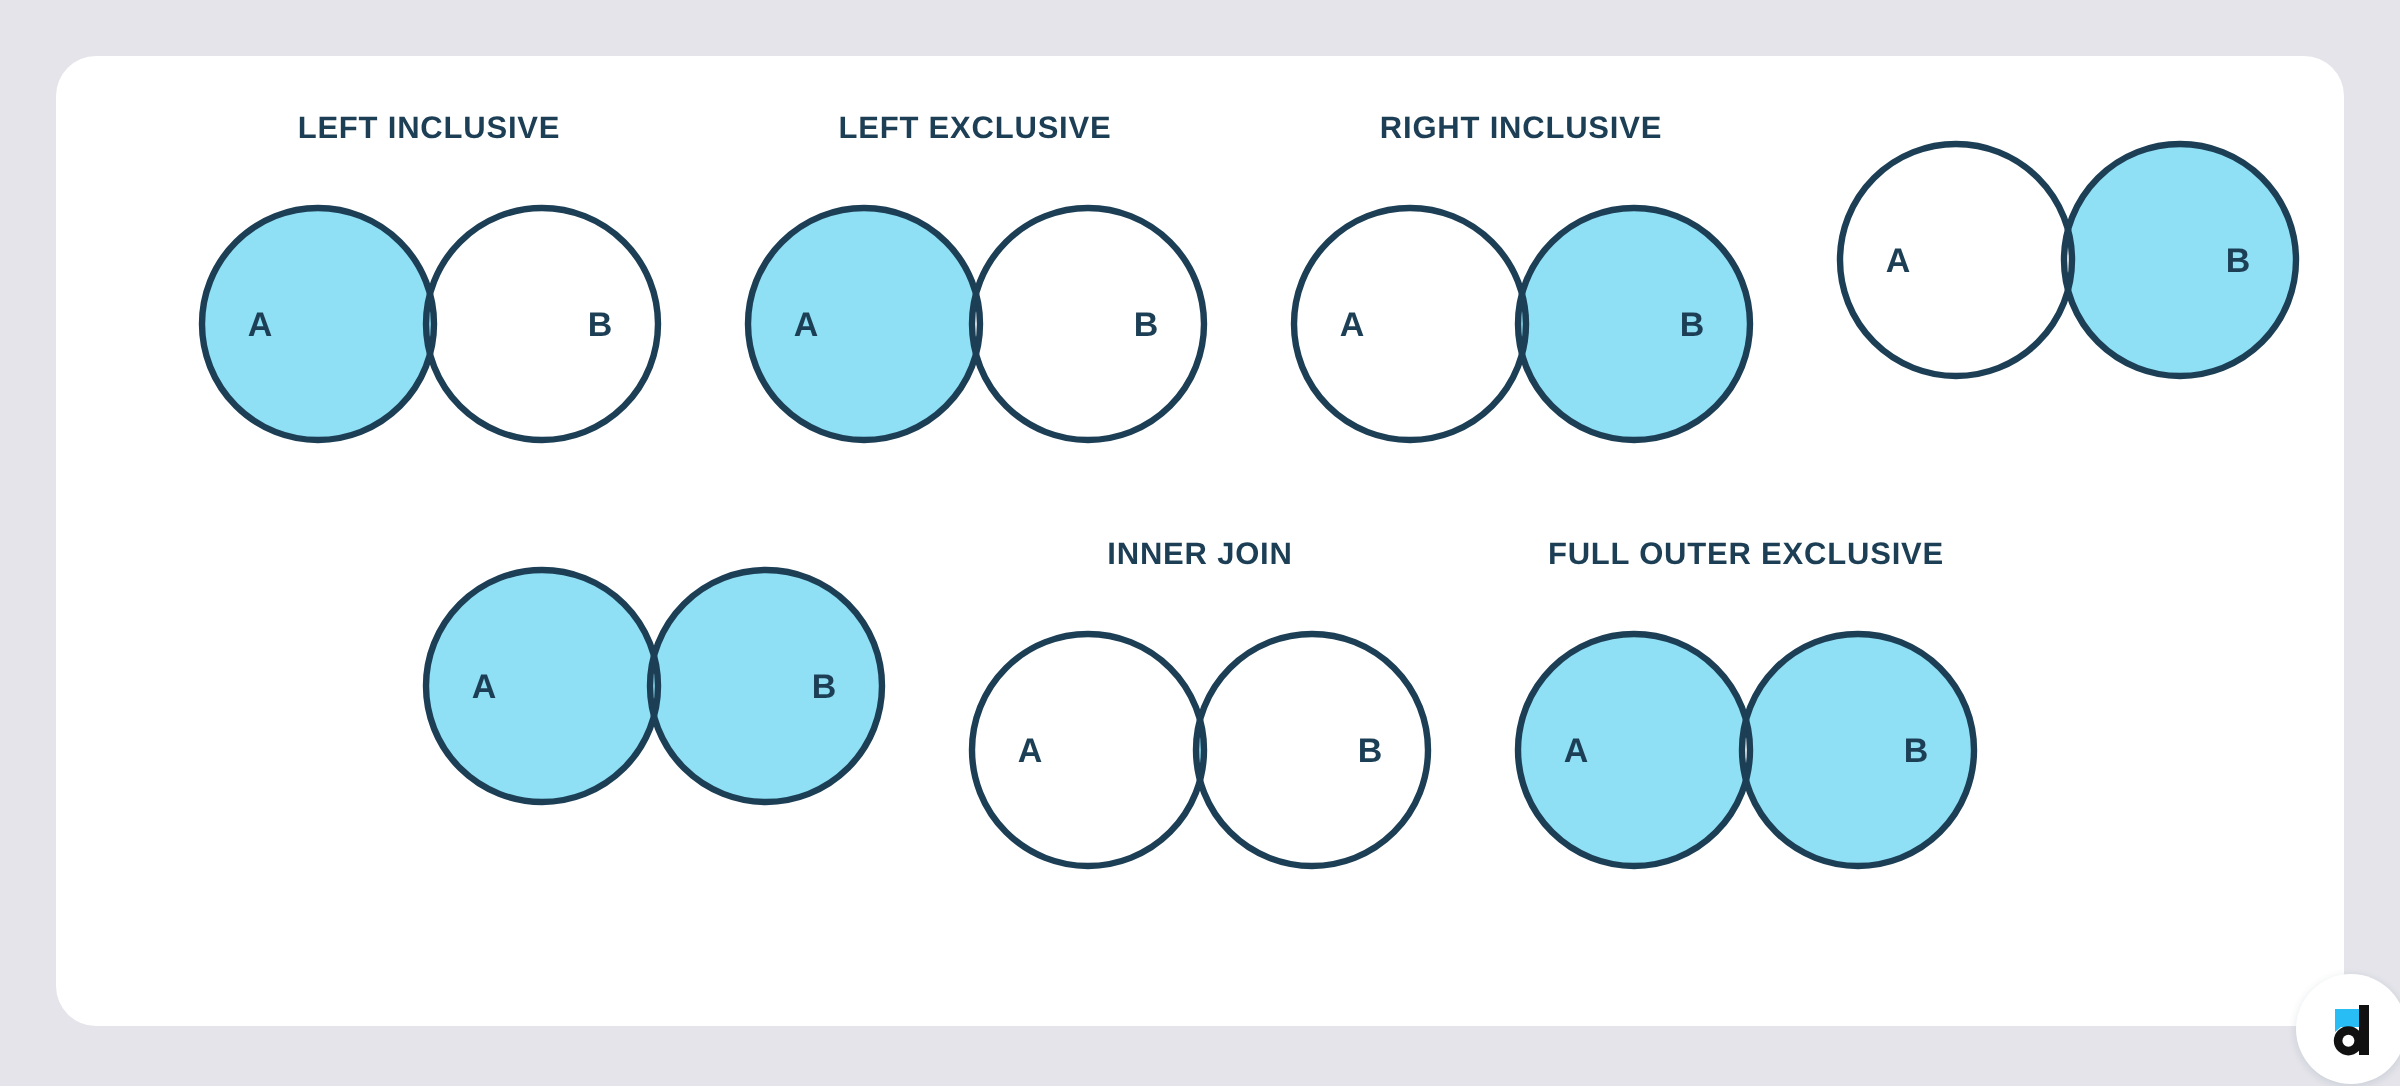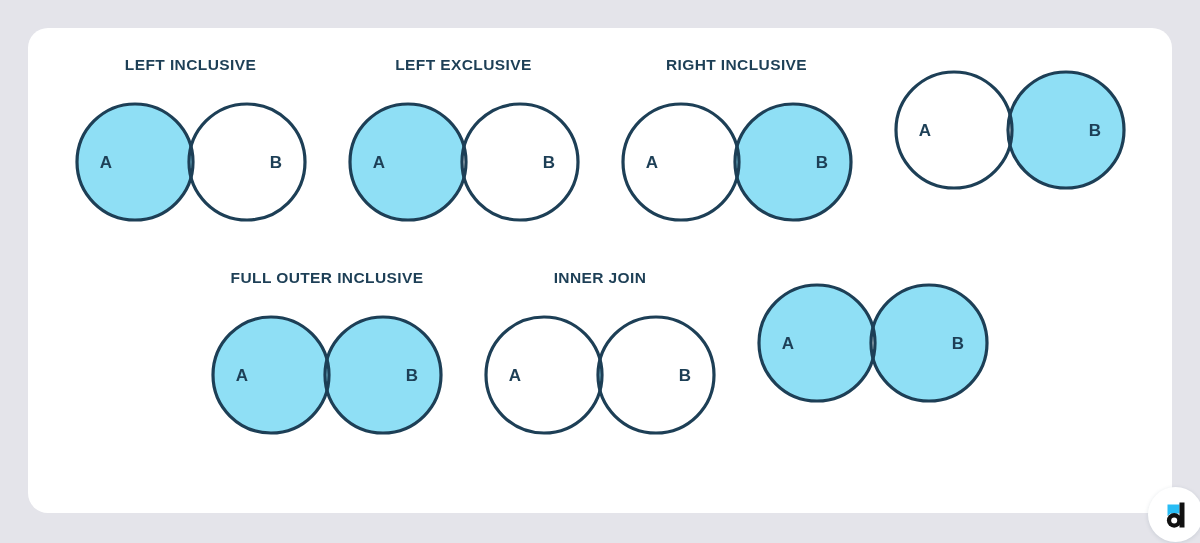--- a/index.html
+++ b/index.html
@@ -26,21 +26,21 @@
   }
 
   .row {
     position: absolute;
     left: 0;
     width: 1144px;
     display: flex;
     justify-content: center;
     align-items: flex-start;
   }
-  #row-top { top: 28px; }
+  #row-top { top: 28px; margin-left: 24px; }
   #row-bottom { top: 241px; }
 
   .venn-cell {
     width: 273px;
     display: flex;
     flex-direction: column;
     align-items: center;
   }
 
   .venn-title {
@@ -197,21 +197,20 @@
             <circle cx="69" cy="74" r="58" fill="none" stroke="#1d3f56" stroke-width="3.2"></circle>
             <circle cx="181" cy="74" r="58" fill="none" stroke="#1d3f56" stroke-width="3.2"></circle>
             <text x="40" y="80" text-anchor="middle" class="venn-label">A</text>
             <text x="210" y="80" text-anchor="middle" class="venn-label">B</text>
           </svg>
         </div>
       </div>
     </div>
   <div class="row" id="row-bottom">
       <div class="venn-cell">
-        <div class="venn-title">FULL OUTER INCLUSIVE</div>
         <div class="venn-figure">
           <svg viewBox="0 0 250 148">
             <defs>
               <clipPath id="clipL-4">
                 <circle cx="69" cy="74" r="58"></circle>
               </clipPath>
               <clipPath id="clipR-4">
                 <circle cx="181" cy="74" r="58"></circle>
               </clipPath>
             </defs>
@@ -251,20 +250,21 @@
               <circle cx="181" cy="74" r="58" clip-path="url(#clipR-5)" fill="#8fdff5"></circle>
             </g>
             <circle cx="69" cy="74" r="58" fill="none" stroke="#1d3f56" stroke-width="3.2"></circle>
             <circle cx="181" cy="74" r="58" fill="none" stroke="#1d3f56" stroke-width="3.2"></circle>
             <text x="40" y="80" text-anchor="middle" class="venn-label">A</text>
             <text x="210" y="80" text-anchor="middle" class="venn-label">B</text>
           </svg>
         </div>
       </div>
       <div class="venn-cell">
+        <div class="venn-title">FULL OUTER EXCLUSIVE</div>
         <div class="venn-figure">
           <svg viewBox="0 0 250 148">
             <defs>
               <clipPath id="clipL-6">
                 <circle cx="69" cy="74" r="58"></circle>
               </clipPath>
               <clipPath id="clipR-6">
                 <circle cx="181" cy="74" r="58"></circle>
               </clipPath>
             </defs>

